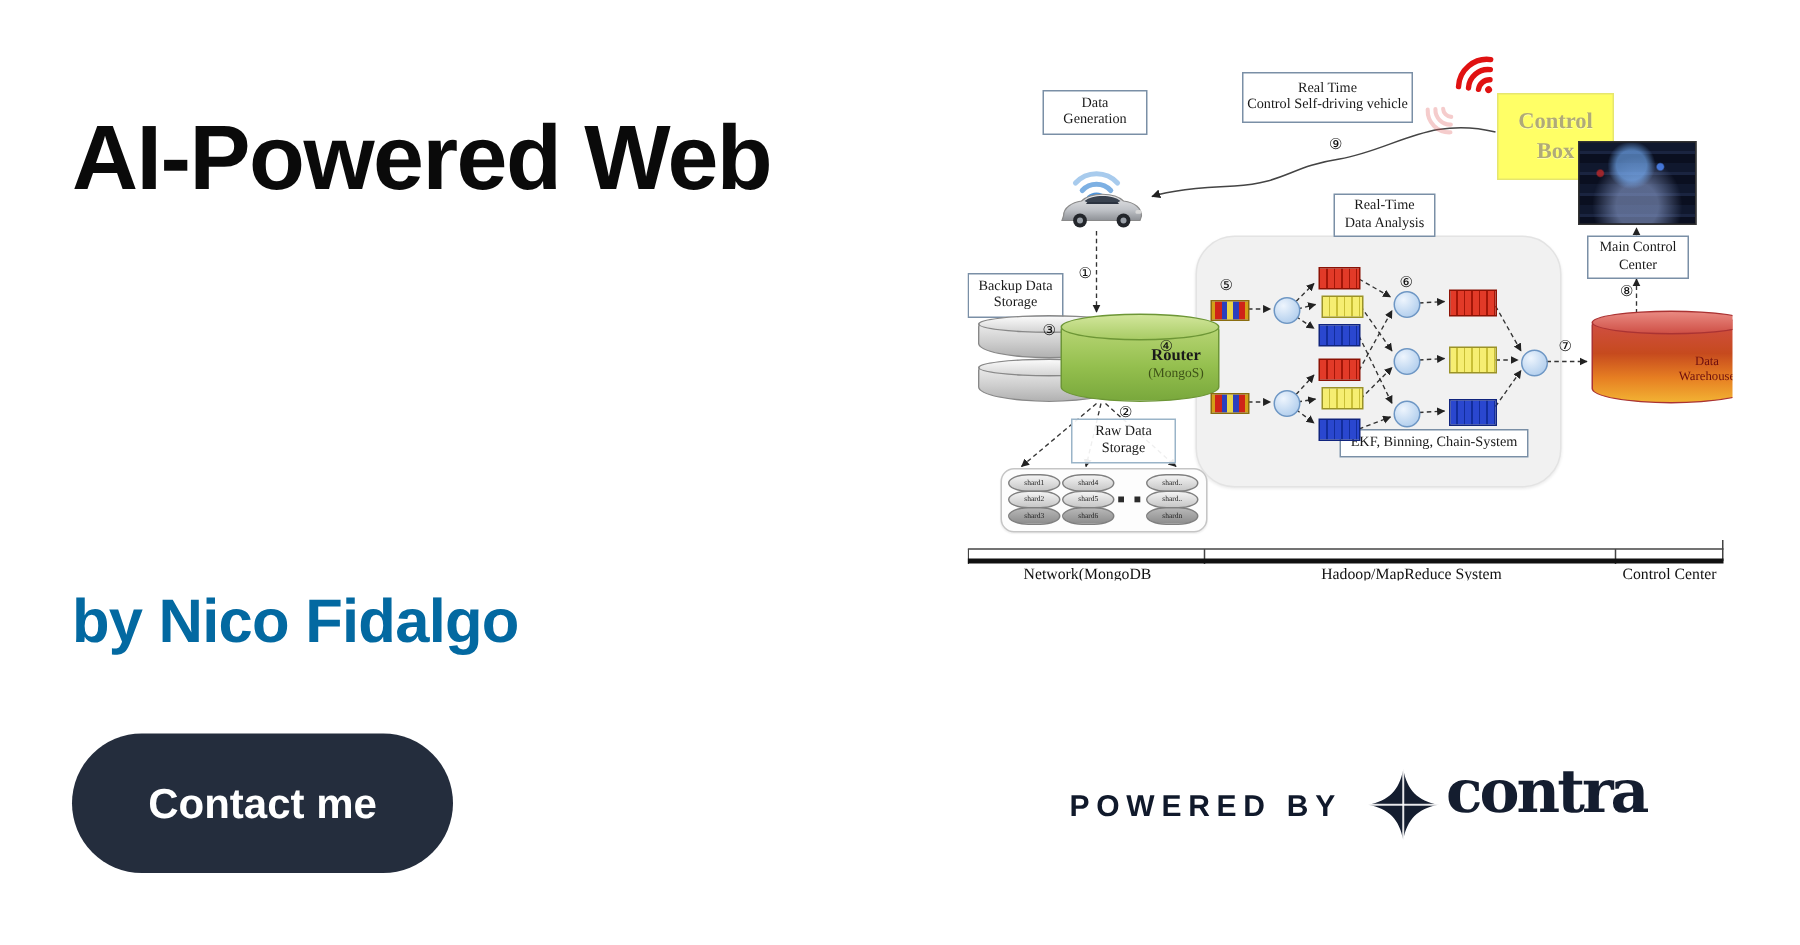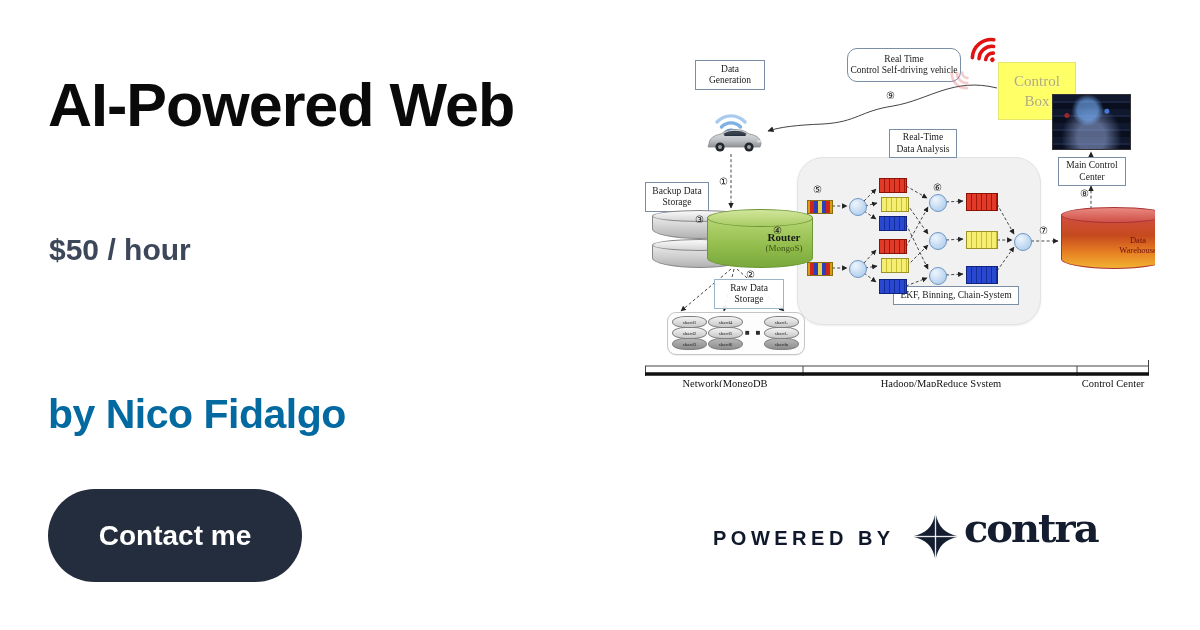--- a/index.html
+++ b/index.html
@@ -29,21 +29,21 @@
   .router .cap{background:linear-gradient(180deg,#d2e69b,#a9cc66);border-color:#6d9636;height:16px;top:-8px;}
   .warehouse{background:linear-gradient(180deg,#d14f45 0%,#c64a1e 40%,#e67e22 70%,#f2b233 100%);border-color:#a33;}
   .warehouse .cap{background:linear-gradient(180deg,#e98981,#cf5147);border-color:#a33;height:14px;top:-7px;}
   .queue{position:absolute;border:1px solid #777;}
   .q-red{background:repeating-linear-gradient(90deg,#e23a28 0 4px,#a31608 4px 5px);border-color:#8c1205;}
   .q-yellow{background:repeating-linear-gradient(90deg,#f6ee72 0 4px,#c9bf36 4px 5px);border-color:#9a9227;}
   .q-blue{background:repeating-linear-gradient(90deg,#2a47cf 0 4px,#122d9c 4px 5px);border-color:#10247d;}
   .q-mix{background:linear-gradient(90deg,#d4a017 0 8%,#cf2418 8% 27%,#2b3fbd 27% 43%,#e8d54a 43% 59%,#2b3fbd 59% 75%,#cf2418 75% 93%,#d4a017 93% 100%);border-color:#8a6d10;}
   .node{position:absolute;width:16px;height:16px;border-radius:50%;border:1px solid #6d96c4;background:radial-gradient(circle at 35% 30%,#eef5fd 0%,#c4daf2 55%,#a5c6ea 100%);}
   .step{position:absolute;font-size:10px;color:#111;}
-  .controlbox{position:absolute;left:353px;top:42px;width:76px;height:56px;background:#ffff66;border:1px solid #e6e66e;display:flex;flex-direction:column;align-items:center;justify-content:center;font-weight:400;font-size:15px;line-height:1.35;color:#b0aa78;text-shadow:0 1px 0 #ffffaa;}
+  .controlbox{position:absolute;left:353px;top:42px;width:76px;height:56px;background:#ffff66;border:1px solid #e6e66e;display:flex;flex-direction:column;align-items:center;justify-content:center;font-weight:700;font-size:15px;line-height:1.35;color:#b0aa78;text-shadow:0 1px 0 #ffffaa;}
   .photo{position:absolute;left:407px;top:74px;width:77px;height:54px;background:
       radial-gradient(circle at 18% 38%, rgba(200,40,40,.75) 0 2px, transparent 3px),
       radial-gradient(circle at 70% 30%, rgba(80,140,255,.8) 0 2px, transparent 3px),
       radial-gradient(circle at 45% 28%, rgba(120,180,255,.6) 0 10px, transparent 16px),
       radial-gradient(ellipse at 50% 78%, rgba(150,170,220,.55) 0 14px, transparent 30px),
       repeating-linear-gradient(180deg,#10182e 0 6px,#1a2440 6px 8px,#0a0f20 8px 14px),
       #070b18;border:1px solid #333;}
   .shardwrap{position:absolute;left:22px;top:292px;width:136px;height:41px;border:1px solid #c5c5c5;border-radius:9px;background:#fdfdfd;box-shadow:0 1px 1px rgba(0,0,0,.06);}
   .shard{position:absolute;width:33px;height:10px;border:1px solid #7f7f7f;border-radius:50%/65%;background:linear-gradient(180deg,#f3f3f3,#c7c7c7);font-size:5px;display:flex;align-items:center;justify-content:center;color:#222;}
   .shard.dark{background:linear-gradient(180deg,#b7b7b7,#8d8d8d);}
@@ -53,21 +53,20 @@
   .ekf{font-size:9.5px;}
 </style>
 </head>
 <body>
 
 <div class="card">
 
   <div class="title">
     <div>AI-Powered Web</div>
   </div>
-  <div class="rate">$50 / hour</div>
   <div class="byline">by Nico Fidalgo</div>
   <button class="contact-btn">
     <span>Contact me</span>
   </button>
 
   <div class="powered">POWERED BY</div>
   <svg class="brand-star" viewBox="0 0 100 100">
     <path d="M50 0 C56 30 70 44 100 50 C70 56 56 70 50 100 C44 70 30 56 0 50 C30 44 44 30 50 0 Z" fill="#141d2f"></path>
     <rect x="48.6" y="0" width="2.8" height="100" fill="#ffffff" opacity="0.9"></rect>
     <rect x="0" y="48.6" width="100" height="2.8" fill="#ffffff" opacity="0.9"></rect>
@@ -125,21 +124,21 @@
         <line x1="432" y1="346" x2="432" y2="356"></line>
         <line x1="503.5" y1="340" x2="503.5" y2="354"></line>
       </g>
       <line x1="0" y1="354" x2="504" y2="354" stroke="#111" stroke-width="3.4"></line>
     </svg>
 
     <div class="dbox" style="left:50px;top:40px;width:68px;height:28px;">
       <span>Data</span>
       <span>Generation</span>
     </div>
-    <div class="dbox" style="left:202px;top:28px;width:112px;height:32px;border-radius:10px;">
+    <div class="dbox" style="left:183px;top:28px;width:112px;height:32px;">
       <span>Real Time</span>
       <span>Control Self-driving vehicle</span>
     </div>
     <div class="controlbox">
       <span>Control</span>
       <span>Box</span>
     </div>
     <div class="photo"></div>
     <div class="dbox" style="left:413px;top:137px;width:66px;height:27px;">
       <span>Main Control</span>

